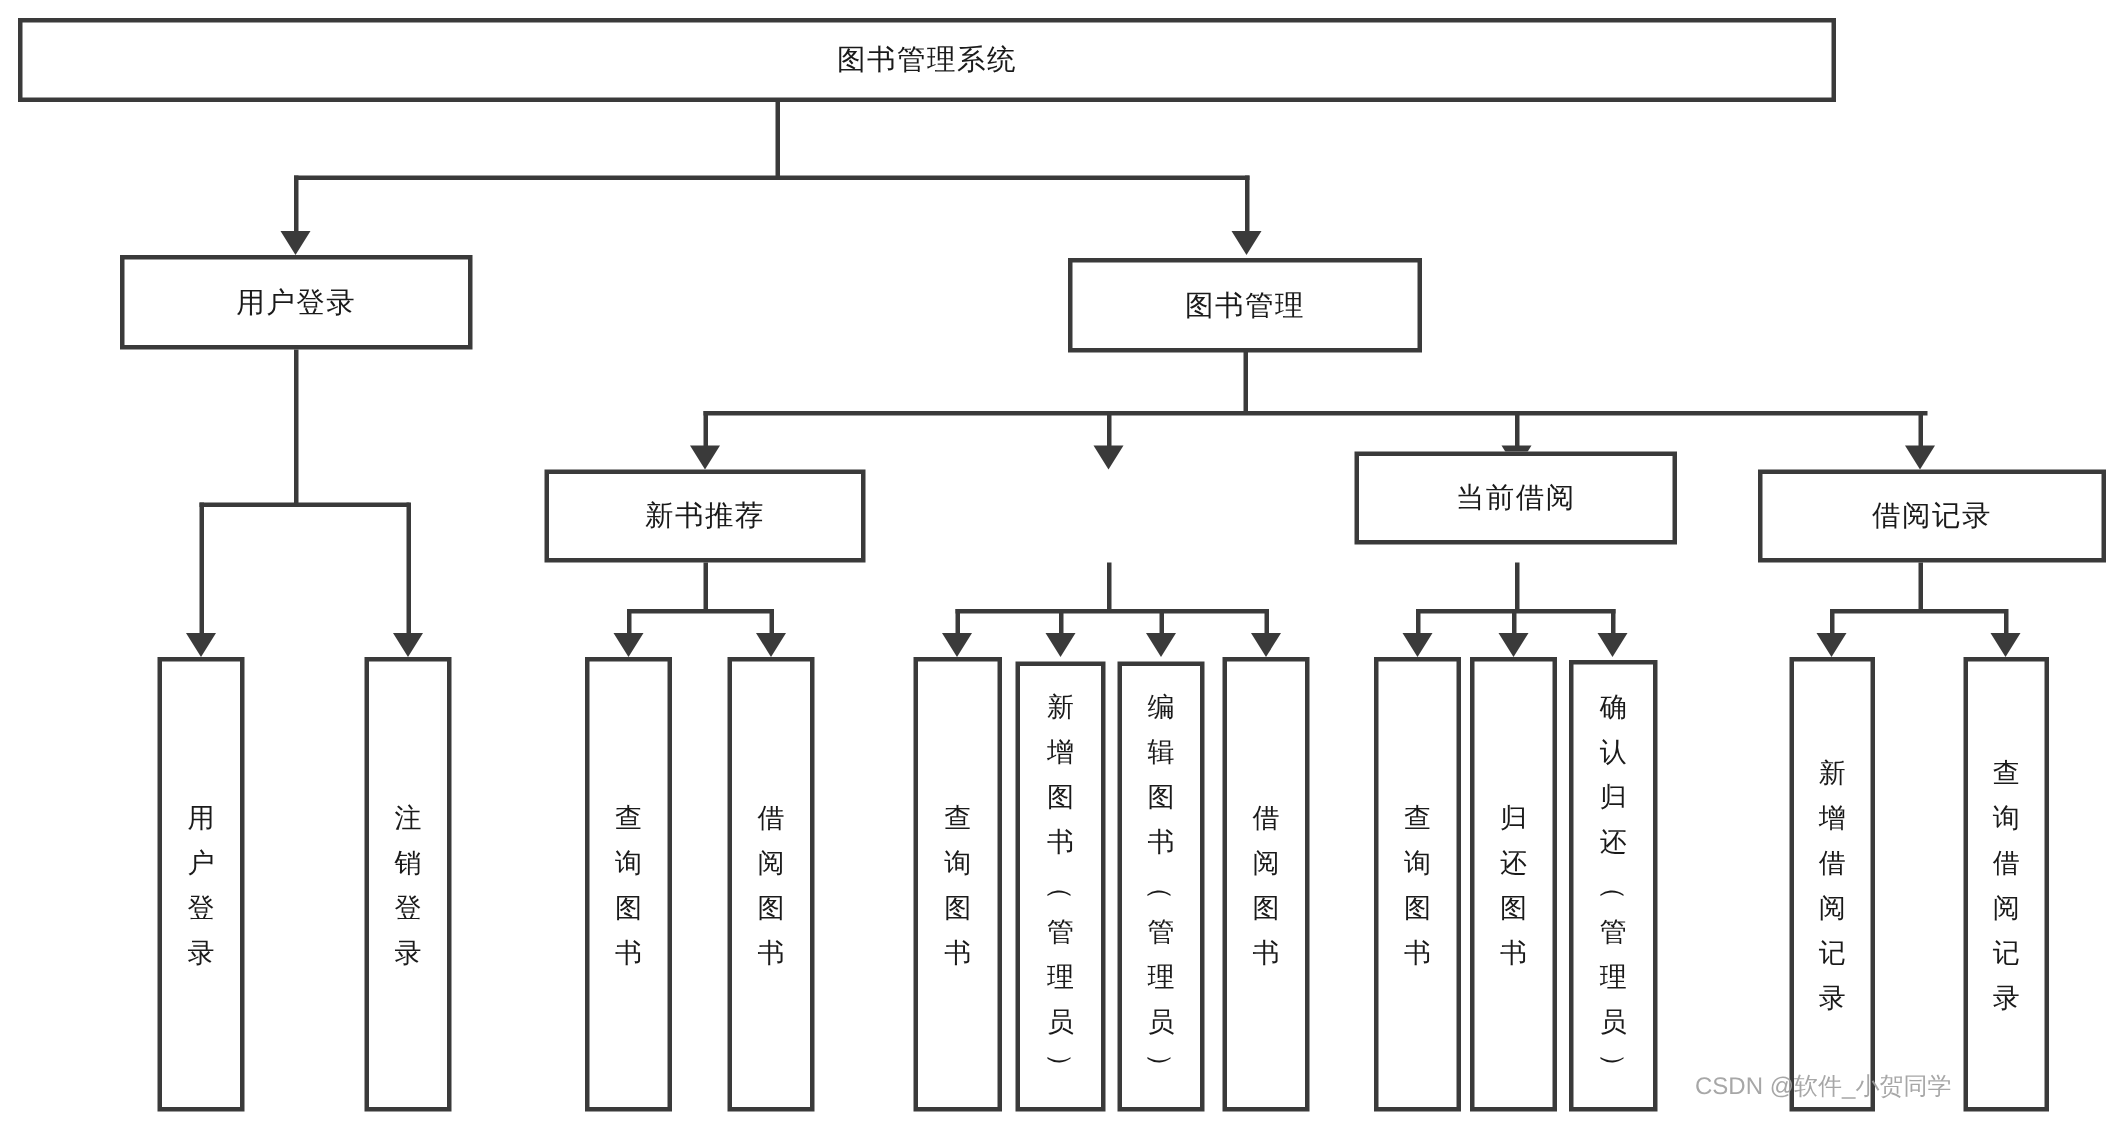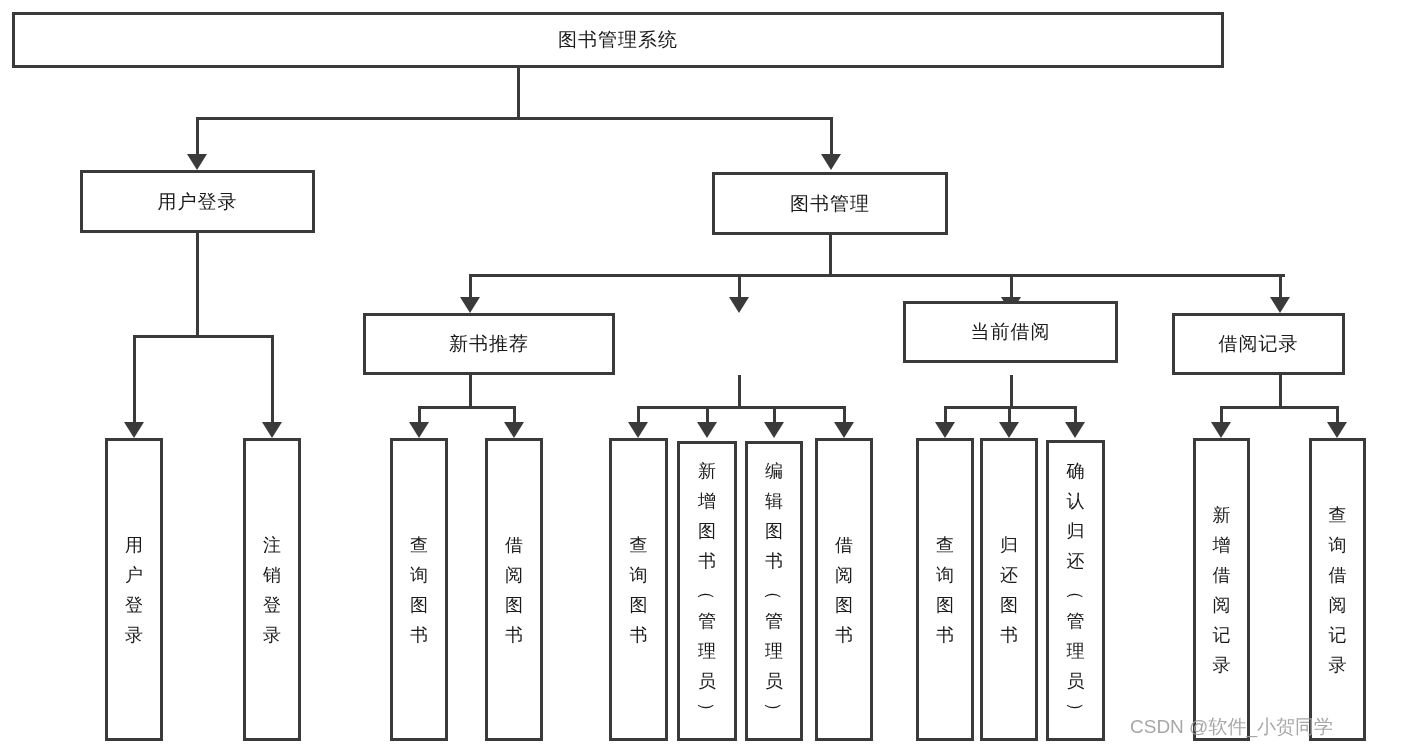--- a/index.html
+++ b/index.html
@@ -22,21 +22,21 @@
   .vch.rot{transform:rotate(90deg);}
   .vl{position:absolute;width:3px;background:var(--line);}
   .hl{position:absolute;height:3px;background:var(--line);}
   .arr{
     position:absolute;width:0;height:0;
     border-left:10px solid transparent;border-right:10px solid transparent;
     border-top:16px solid var(--line);
   }
   .watermark{
     position:absolute;left:1130px;top:714px;z-index:5;
-    color:var(--wm);font-size:19px;white-space:nowrap;opacity:.9;
+    color:var(--wm);font-size:16px;white-space:nowrap;opacity:.9;
   }
 </style>
 </head>
 <body style="background: rgb(255, 255, 255);">
 
 <div class="canvas">
 
   <div class="bx" style="left:12px;top:12px;width:1212px;height:56px">
     <span>图书管理系统</span>
   </div>
@@ -66,27 +66,27 @@
   <div class="hl" style="left:469px;top:274px;width:816px"></div>
   <div class="vl" style="left:469px;top:274px;height:25px"></div>
   <div class="arr" style="left:460px;top:297px"></div>
   <div class="vl" style="left:738px;top:274px;height:25px"></div>
   <div class="arr" style="left:729px;top:297px"></div>
   <div class="vl" style="left:1010px;top:274px;height:25px"></div>
   <div class="arr" style="left:1001px;top:297px"></div>
   <div class="vl" style="left:1279px;top:274px;height:25px"></div>
   <div class="arr" style="left:1270px;top:297px"></div>
 
-  <div class="bx" style="left:363px;top:313px;width:252px;height:62px">
+  <div class="bx" style="left:363px;top:313px;width:214px;height:62px">
     <span>新书推荐</span>
   </div>
   <div class="bx" style="left:903px;top:301px;width:215px;height:62px">
     <span>当前借阅</span>
   </div>
-  <div class="bx" style="left:1172px;top:313px;width:173px;height:62px">
+  <div class="bx" style="left:1172px;top:313px;width:232px;height:62px">
     <span>借阅记录</span>
   </div>
 
   <div class="vl" style="left:469px;top:375px;height:33px"></div>
   <div class="hl" style="left:418px;top:406px;width:97px"></div>
   <div class="vl" style="left:418px;top:406px;height:18px"></div>
   <div class="arr" style="left:409px;top:422px"></div>
   <div class="vl" style="left:513px;top:406px;height:18px"></div>
   <div class="arr" style="left:504px;top:422px"></div>
 

